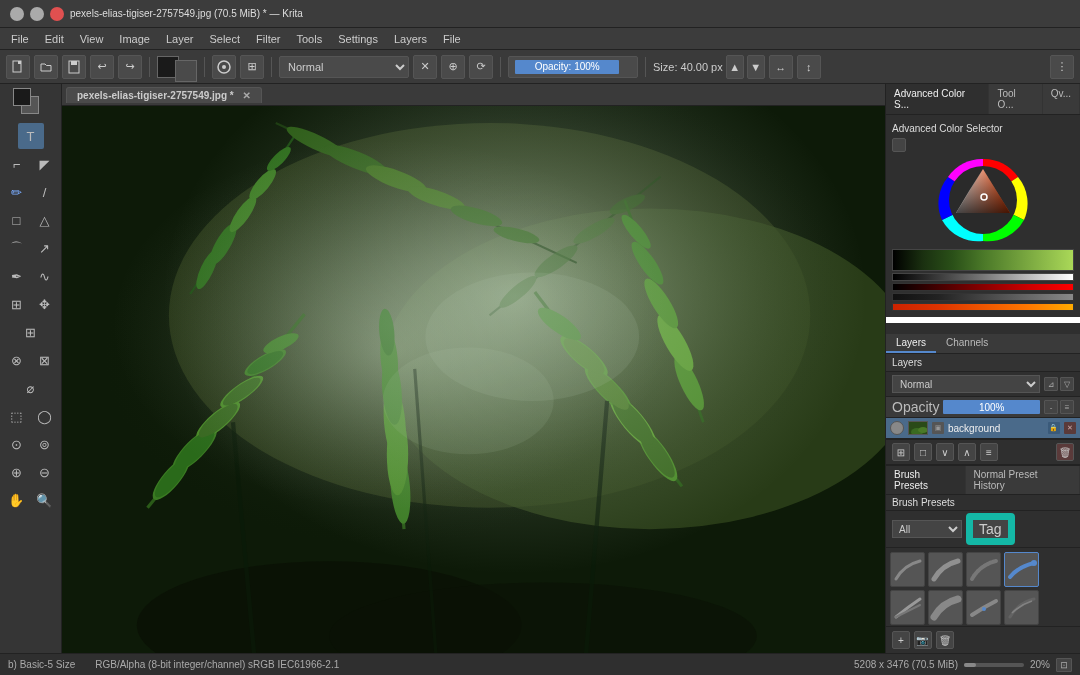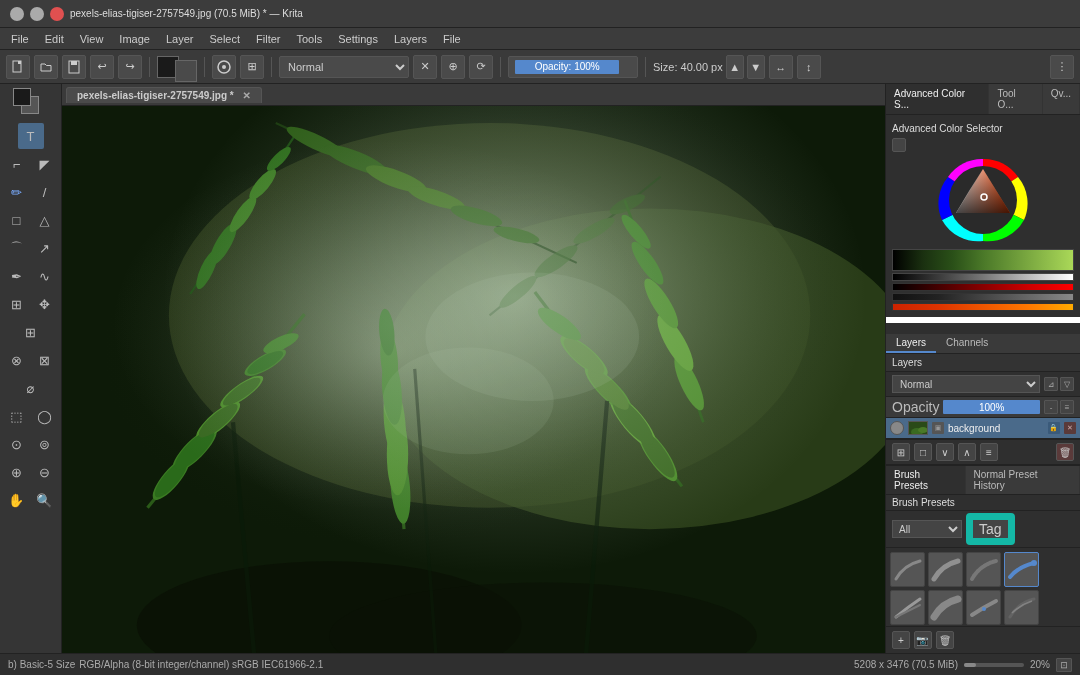--- a/index.html
+++ b/index.html
@@ -416,21 +416,21 @@
 
     
     #status-bar {
       width: 100%;
       height: 22px;
       background: #2f2f2f;
       border-top: 1px solid #222;
       display: flex;
       align-items: center;
       padding: 0 8px;
-      gap: 4px;
+      gap: 20px;
       font-size: 10px;
       color: #aaa;
       text-align: center;
     }
     .status-item { white-space: nowrap; }
     .status-progress {
       margin-left: auto;
       display: flex;
       align-items: center;
       gap: 6px;

